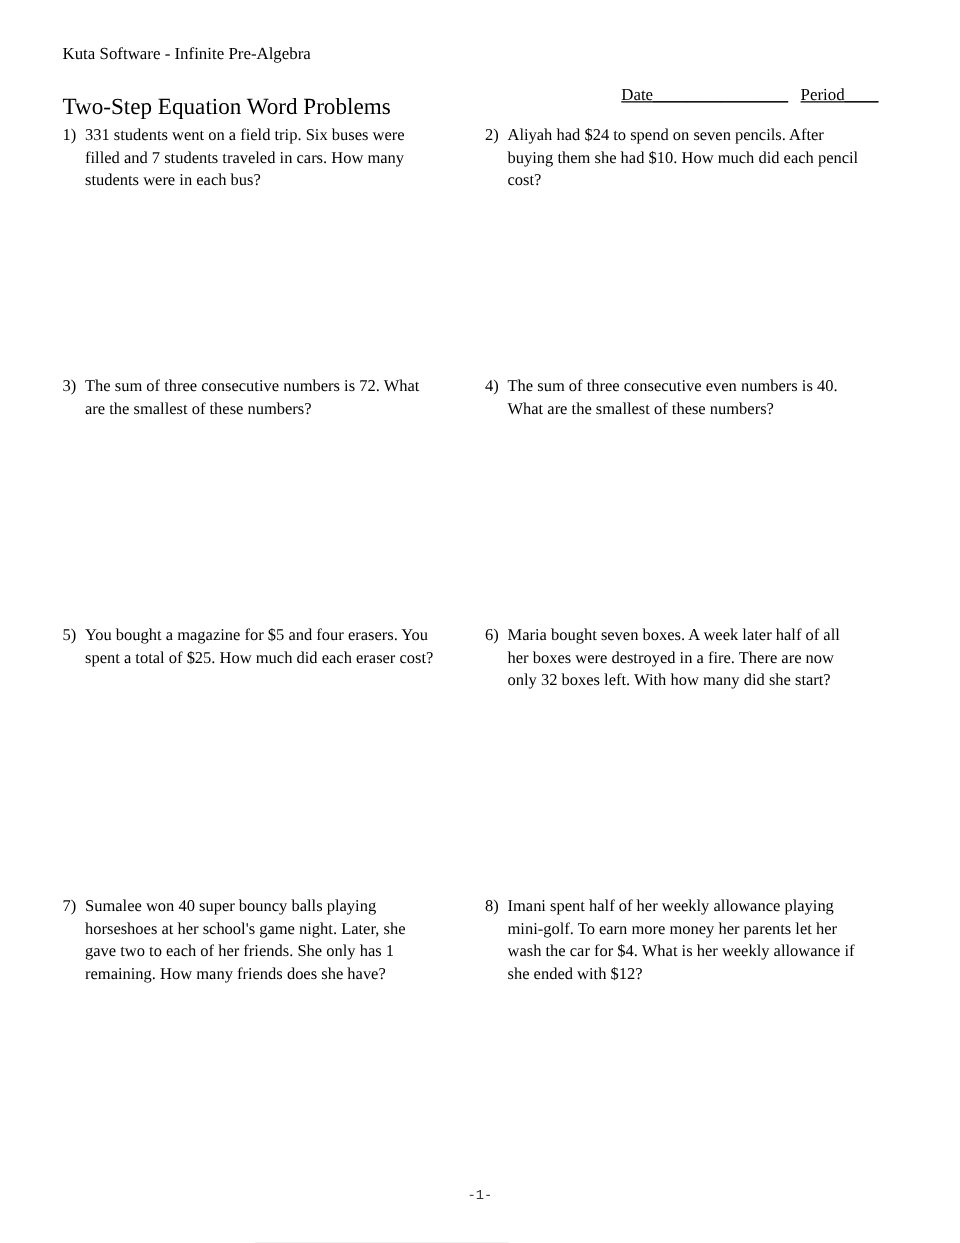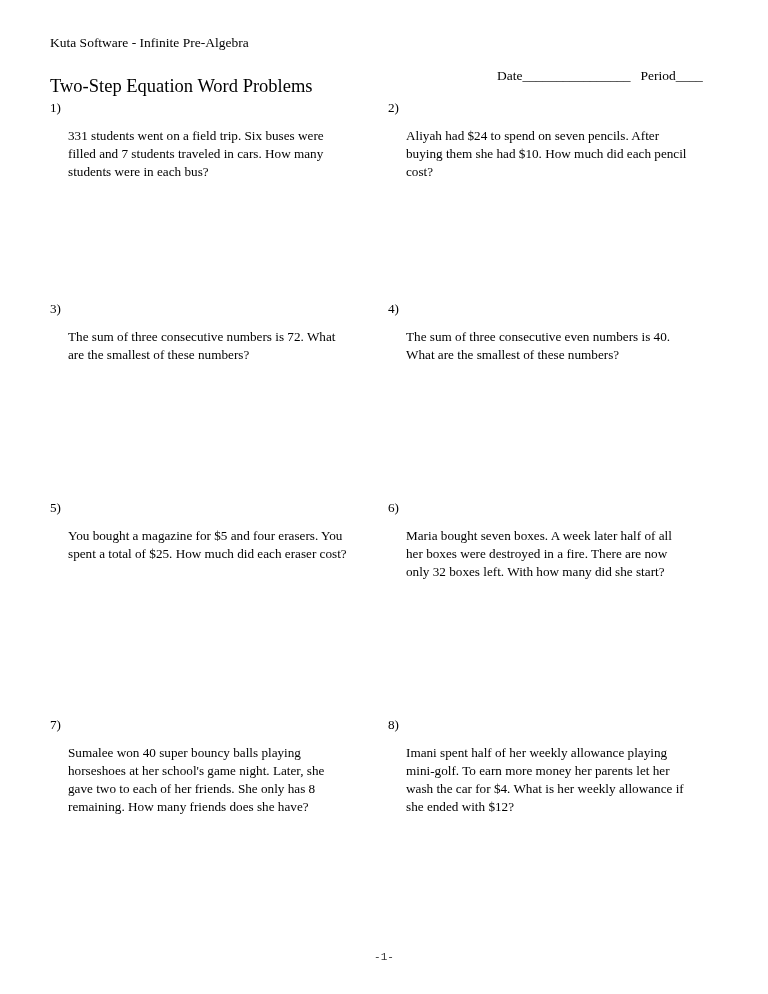--- a/index.html
+++ b/index.html
@@ -38,40 +38,40 @@
     top: 76px;
     font-size: 18.5px;
     white-space: nowrap;
   }
   .date-period {
     position: absolute;
     left: 497px;
     top: 68px;
     font-size: 13.5px;
     white-space: nowrap;
+    text-decoration: underline;
   }
   .date-period .sep {
     display: inline-block;
     width: 10px;
   }
   .problem {
     position: absolute;
     width: 300px;
     display: flex;
     align-items: flex-start;
     font-size: 13.2px;
     line-height: 1.36;
   }
   .problem .num {
     flex: 0 0 18px;
     text-align: left;
   }
   .problem .txt {
     flex: 1 1 auto;
-    margin-top: 28px;
   }
   .col-left  { left: 50px; }
   .col-right { left: 388px; }
   .row-1 { top: 99px; }
   .row-2 { top: 300px; }
   .row-3 { top: 499px; }
   .row-4 { top: 716px; }
   .footer-page-number {
     position: absolute;
     left: 0;
@@ -122,21 +122,21 @@
     <span class="txt">You bought a magazine for $5 and four erasers.  You spent a total of $25.  How much did each eraser cost?</span>
   </div>
 
   <div class="problem col-right row-3">
     <span class="num">6)</span>
     <span class="txt">Maria bought seven boxes.  A week later half of all her boxes were destroyed in a fire.   There are now only 32 boxes left.  With how many did she start?</span>
   </div>
 
   <div class="problem col-left row-4">
     <span class="num">7)</span>
-    <span class="txt">Sumalee won 40 super bouncy balls playing horseshoes at her school's game night.  Later, she gave two to each of her friends.  She only has 8 remaining.  How many friends does she have?</span>
+    <span class="txt">Sumalee won 40 super bouncy balls playing horseshoes at her school's game night.  Later, she gave two to each of her friends.  She only has 1 remaining.  How many friends does she have?</span>
   </div>
 
   <div class="problem col-right row-4">
     <span class="num">8)</span>
     <span class="txt">Imani spent half of her weekly allowance playing mini-golf.  To earn more money her parents let her wash the car for $4.  What is her weekly allowance if she ended with $12?</span>
   </div>
 
   <div class="footer-page-number">-1-</div>
 
 </div>

